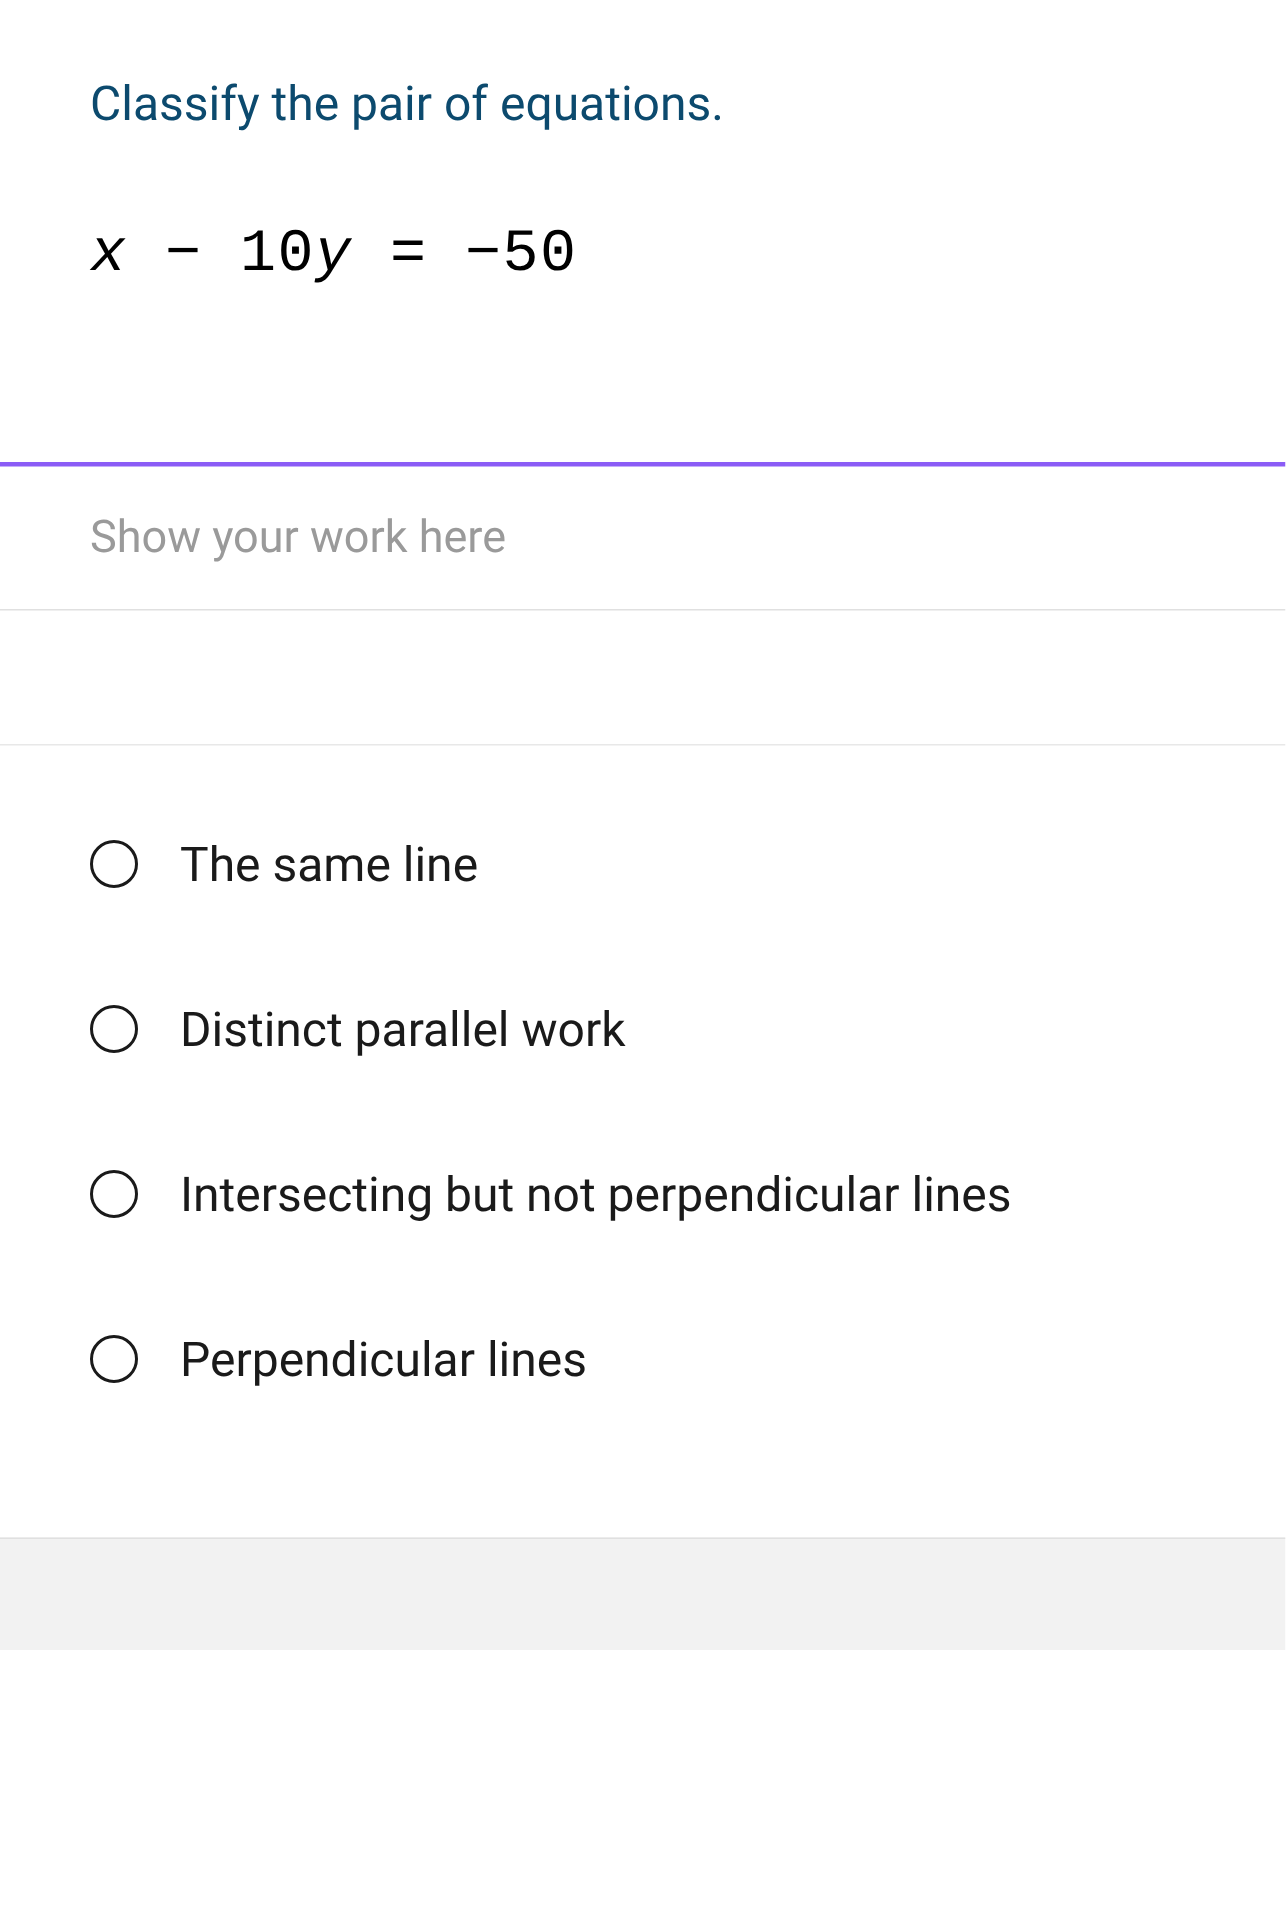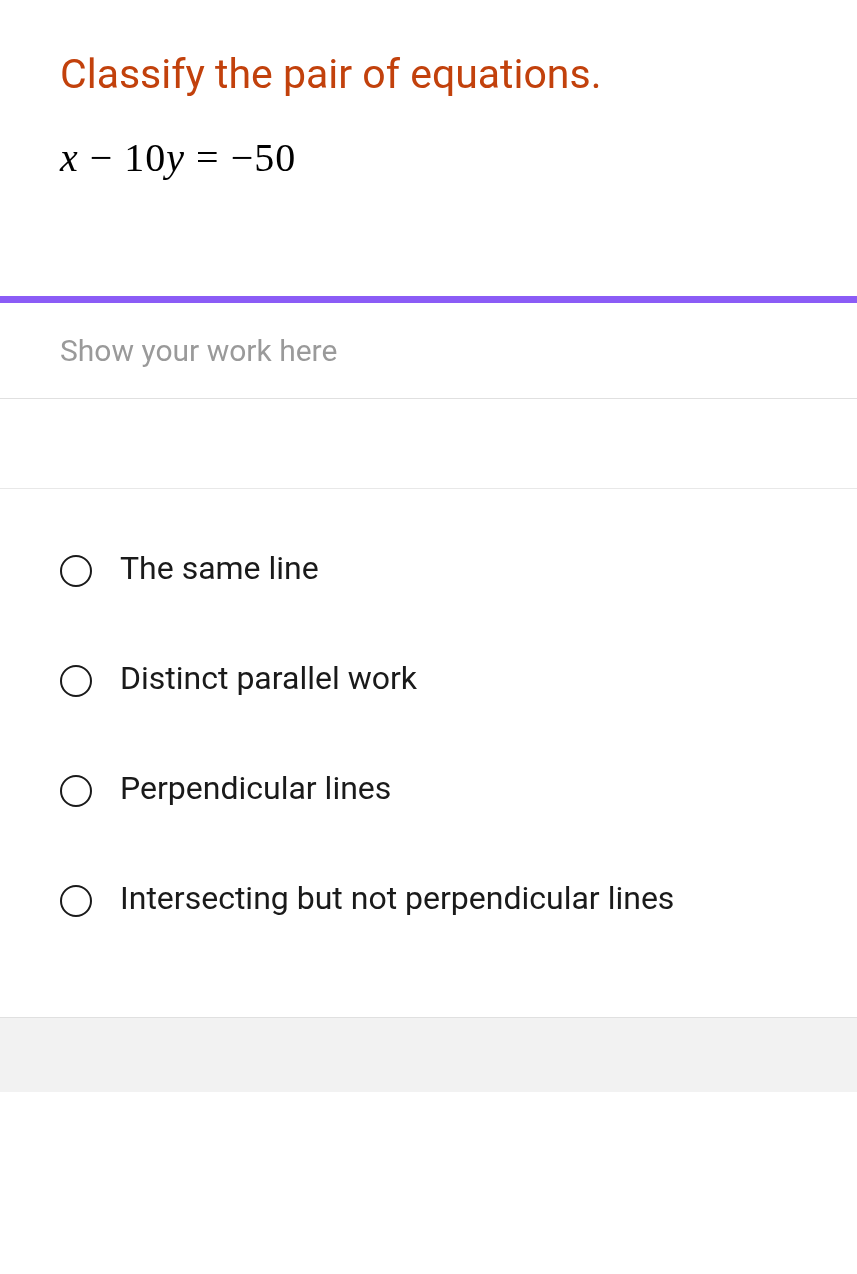--- a/index.html
+++ b/index.html
@@ -10,56 +10,56 @@
     body {
       font-family: -apple-system, BlinkMacSystemFont, 'Segoe UI', Roboto, sans-serif;
       background: #ffffff;
       width: 857px;
       color: #1a1a1a;
     }
     .question-section {
       padding: 50px 60px 60px 60px;
     }
     .question-text {
-      font-size: 41px;
+      font-size: 32px;
       font-weight: 400;
-      color: #c2410c;
-      margin-bottom: 36px;
+      color: #0c4a6e;
+      margin-bottom: 60px;
     }
     .equation {
-      font-family: Liberation Serif, serif;
+      font-family: Liberation Mono, monospace;
       font-size: 40px;
       font-weight: 400;
       color: #000;
       margin-bottom: 55px;
       letter-spacing: 1px;
     }
     .equation .var {
       font-style: italic;
     }
     .work-section {
-      border-top: 7px solid #8b5cf6;
+      border-top: 3px solid #8b5cf6;
       border-bottom: 1px solid #e0e0e0;
       padding: 30px 60px;
     }
     .work-placeholder {
       font-size: 30px;
       color: #9a9a9a;
       font-weight: 400;
     }
     .spacer {
       height: 90px;
       border-bottom: 1px solid #e8e8e8;
     }
     .options-section {
       padding: 60px 60px 60px 60px;
     }
     .option {
       display: flex;
-      align-items: flex-end;
+      align-items: center;
       margin-bottom: 72px;
       cursor: pointer;
     }
     .option:last-child {
       margin-bottom: 40px;
     }
     .radio-circle {
       width: 32px;
       height: 32px;
       border: 2.5px solid #1a1a1a;
@@ -96,21 +96,21 @@
   <div class="option">
     <div class="radio-circle"></div>
     <div class="option-label">The same line</div>
   </div>
   <div class="option">
     <div class="radio-circle"></div>
     <div class="option-label">Distinct parallel work</div>
   </div>
   <div class="option">
     <div class="radio-circle"></div>
-    <div class="option-label">Perpendicular lines</div>
+    <div class="option-label">Intersecting but not perpendicular lines</div>
   </div>
   <div class="option">
     <div class="radio-circle"></div>
-    <div class="option-label">Intersecting but not perpendicular lines</div>
+    <div class="option-label">Perpendicular lines</div>
   </div>
 </div>
 
 <div class="footer-bar"></div>
 
 </body></html>

